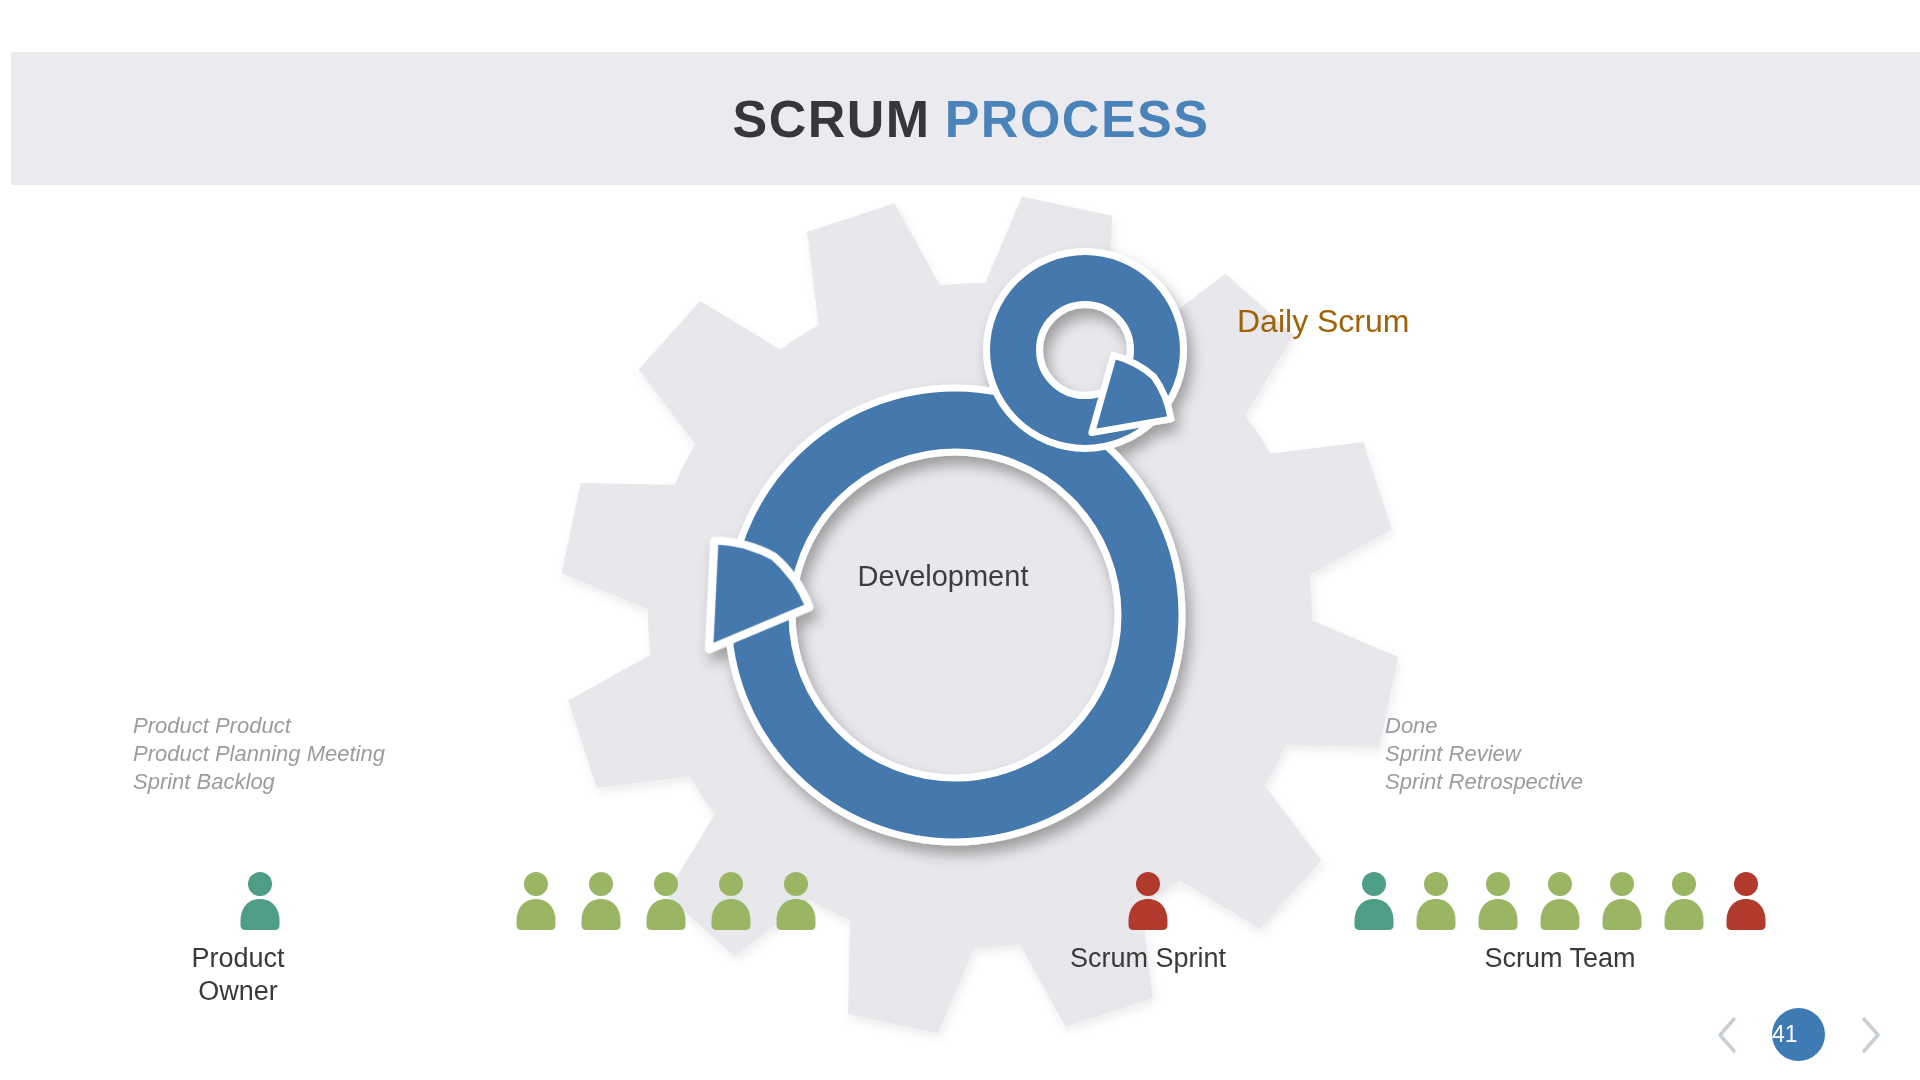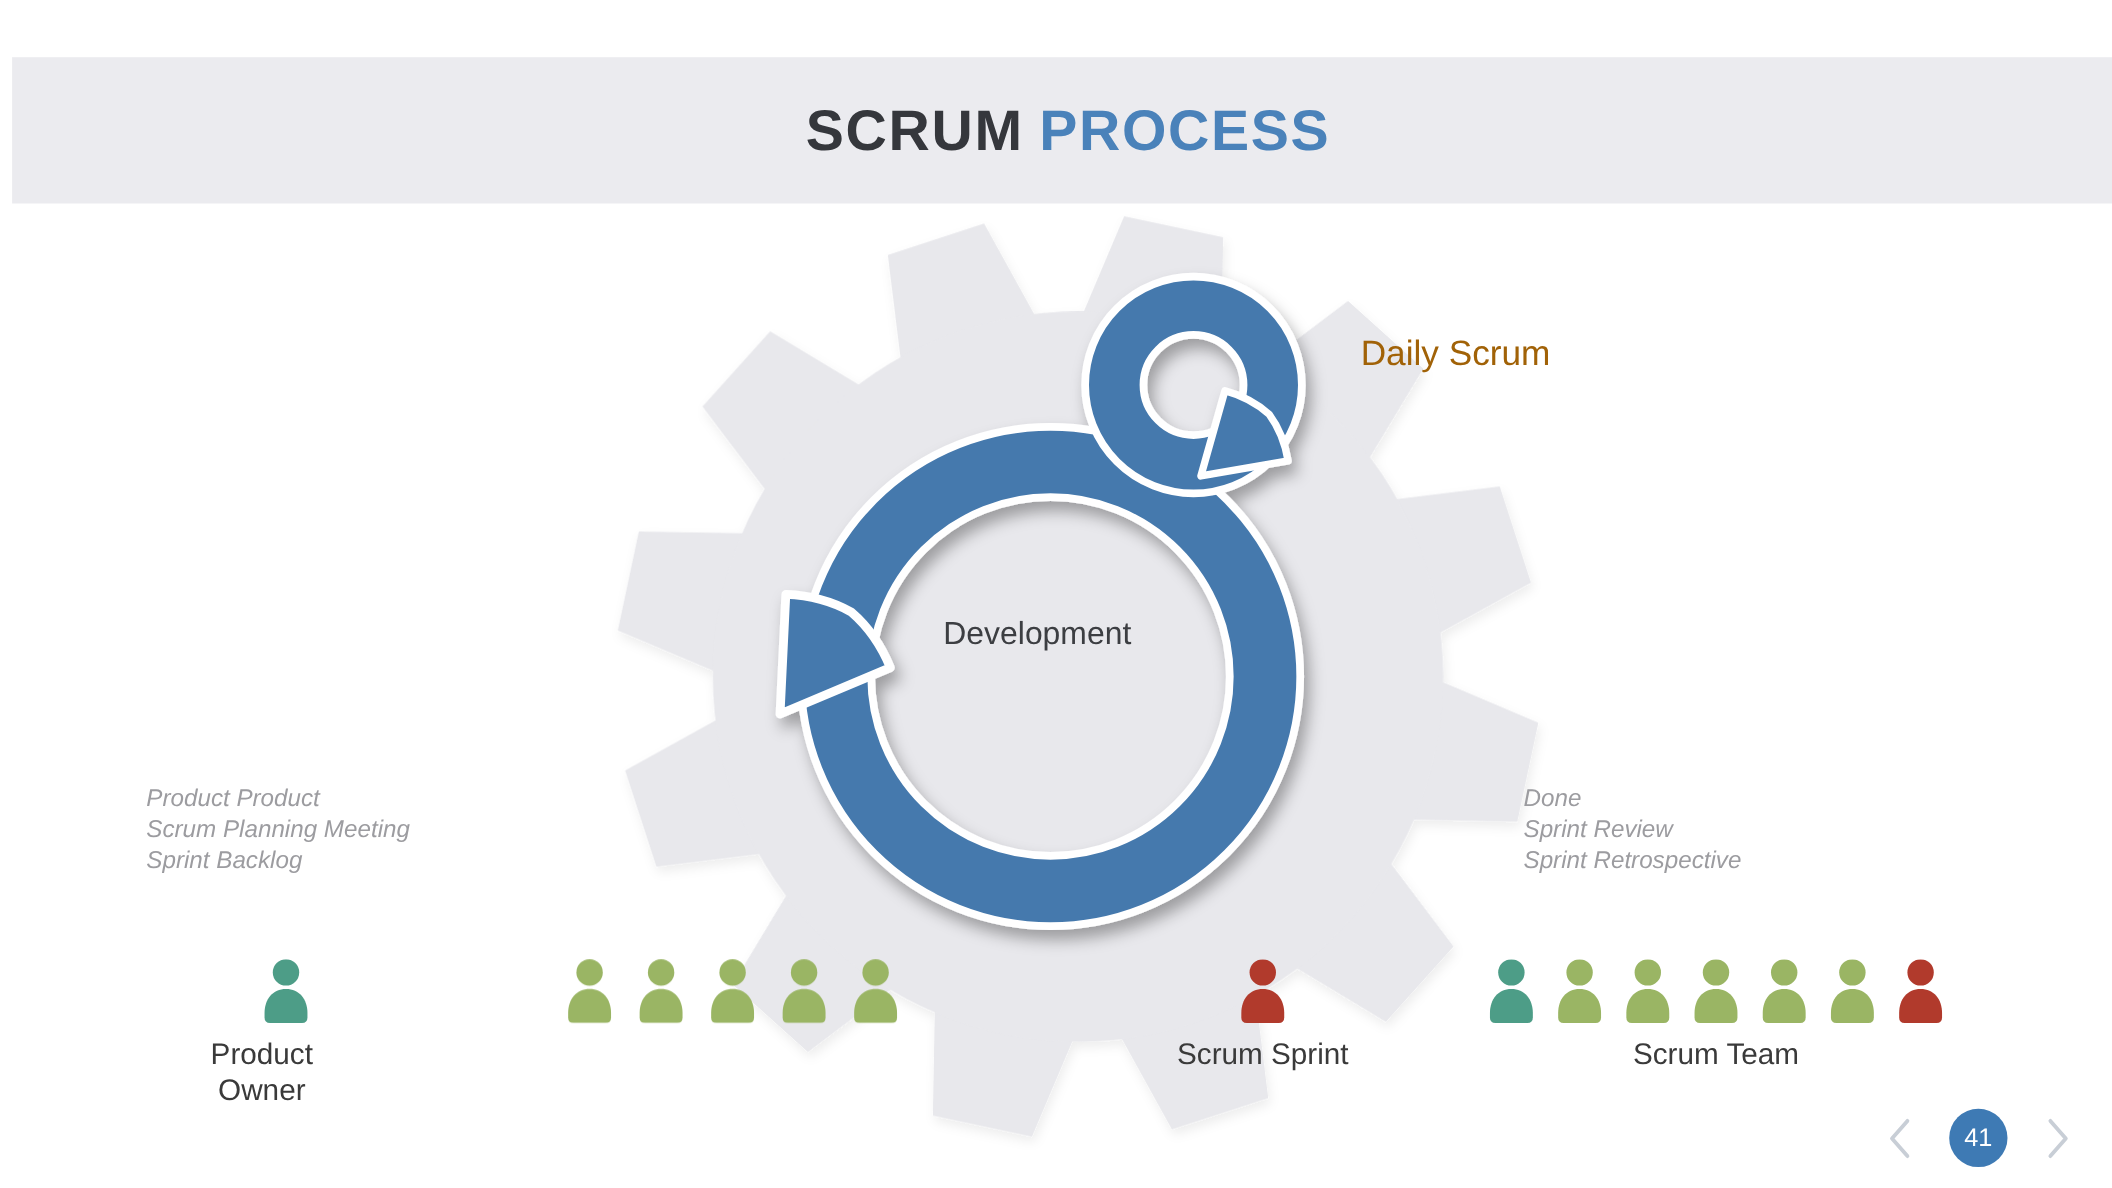--- a/index.html
+++ b/index.html
@@ -44,21 +44,21 @@
   .role-team  { left: 1560px; }
   .role-team .role-icons  { gap: 10px; }
 
   
   .pager-chevron { position: absolute; top: 1016px; width: 22px; height: 38px; cursor: pointer; }
   .pager-prev { left: 1716px; }
   .pager-next { left: 1860px; }
   .page-badge {
     position: absolute; left: 1772px; top: 1008px; width: 53px; height: 53px;
     border-radius: 50%; background: #3e7ab4; color: #ffffff; font-size: 23px;
-    display: flex; align-items: center; justify-content: center; cursor: pointer;
+    display: flex; align-items: center; cursor: pointer;
   }
 </style>
 </head>
 <body>
 
 <div id="slide">
 
   <div class="header-band">
     <div class="slide-title">
       <span>SCRUM</span><span class="accent">PROCESS</span>
@@ -107,21 +107,21 @@
         <path d="M0 66 L-58 -26 Q-30 -44 0 -47 Q30 -44 58 -26 Z" fill="#4579ad" stroke="#ffffff" stroke-width="9" stroke-linejoin="round"></path>
       </g>
     </g>
   </svg>
 
   <div class="center-label">Development</div>
   <div class="daily-label">Daily Scrum</div>
 
   <div class="notes notes-left">
     <div>Product Product</div>
-    <div>Scrum Planning Meeting</div>
+    <div>Product Planning Meeting</div>
     <div>Sprint Backlog</div>
   </div>
   <div class="notes notes-right">
     <div>Done</div>
     <div>Sprint Review</div>
     <div>Sprint Retrospective</div>
   </div>
 
   <div class="role-group role-po">
     <div class="role-icons">

